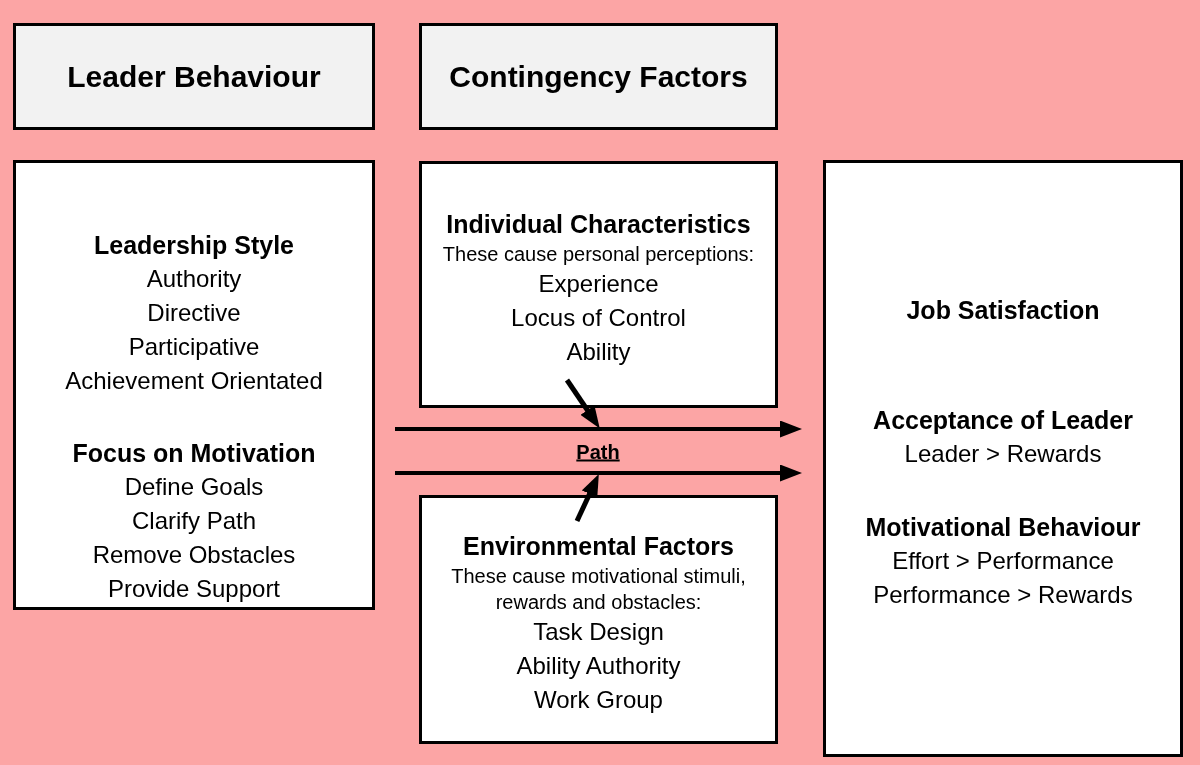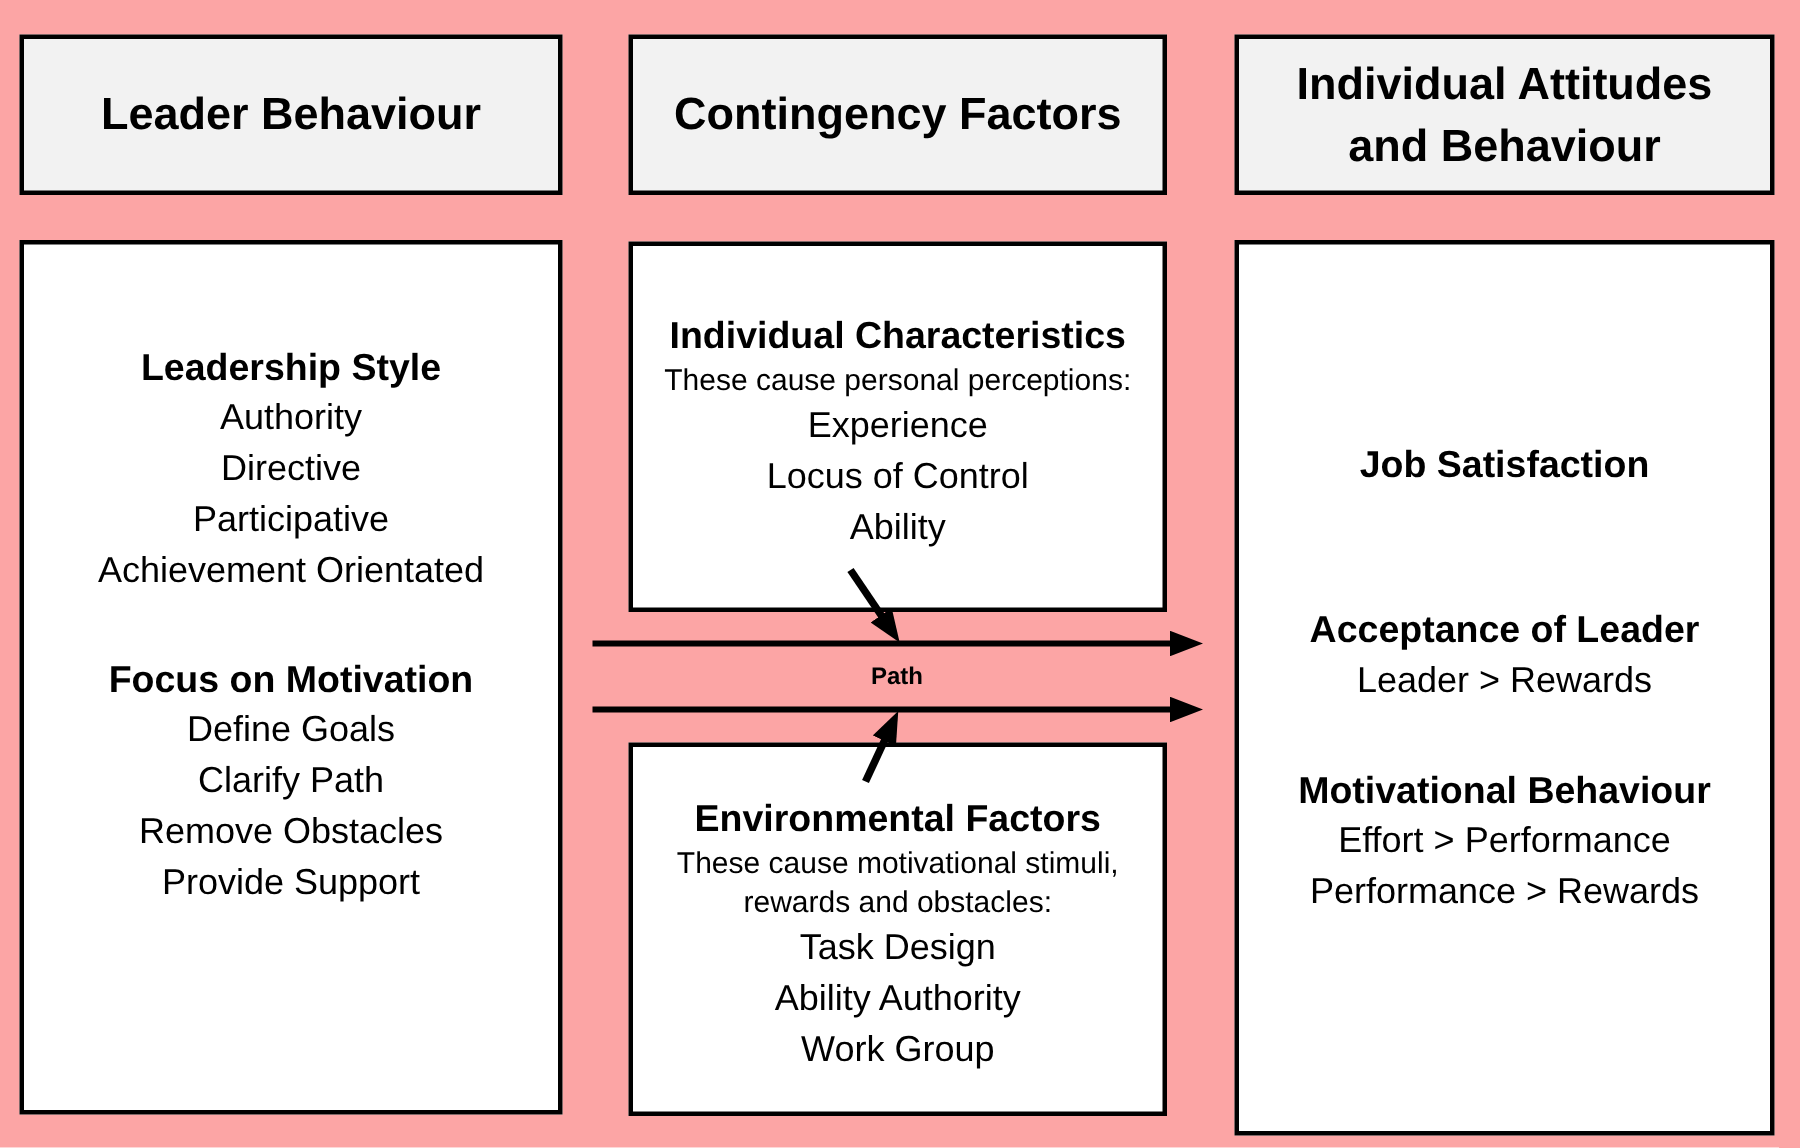--- a/index.html
+++ b/index.html
@@ -39,46 +39,44 @@
   }
   .line.bold { font-weight: bold; font-size: 25px; }
   .line.italic { font-size: 20px; line-height: 26px; }
   .spacer { width: 100%; }
   #path-label {
     position: absolute;
     left: 598px;
     top: 452px;
     transform: translate(-50%, -50%);
     font-weight: bold;
-    font-size: 16px;
+    font-size: 20px;
     white-space: nowrap;
+    text-decoration: underline;
   }
   #arrow-layer {
     position: absolute;
     left: 0; top: 0;
     width: 1200px; height: 765px;
     pointer-events: none;
   }
 </style>
 </head>
 <body>
 
 <div id="canvas">
 
   <div class="box header-box" style="left:13px; width:362px;">
     <span>Leader Behaviour</span>
   </div>
   <div class="box header-box" style="left:419px; width:359px;justify-content:center;">
     <span>Contingency Factors</span>
   </div>
-  <div class="box header-box" style="left:823px; width:360px; padding:0 20px;">
-    <span>Individual Attitudes and Behaviour</span>
-  </div>
 
-  <div class="box content-box" style="left:13px; top:160px; width:362px; height:583px; padding-top:65px;">
+  <div class="box content-box" style="left:13px; top:160px; width:362px; height:450px; padding-top:65px;">
     <div class="line bold">Leadership Style</div>
     <div class="line">Authority</div>
     <div class="line">Directive</div>
     <div class="line">Participative</div>
     <div class="line">Achievement Orientated</div>
     <div class="spacer" style="height:38px;"></div>
     <div class="line bold">Focus on Motivation</div>
     <div class="line">Define Goals</div>
     <div class="line">Clarify Path</div>
     <div class="line">Remove Obstacles</div>

